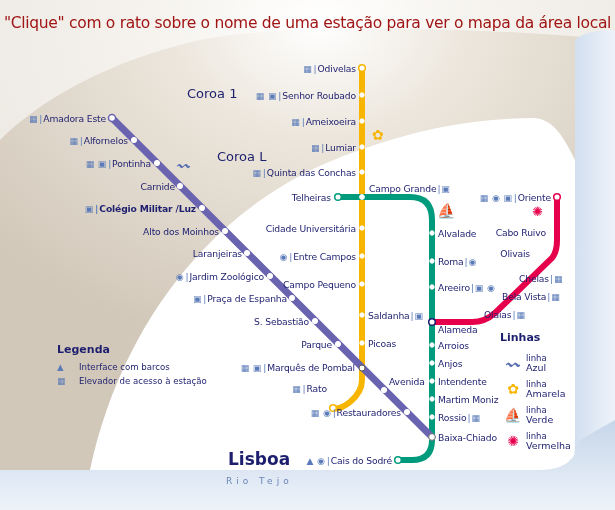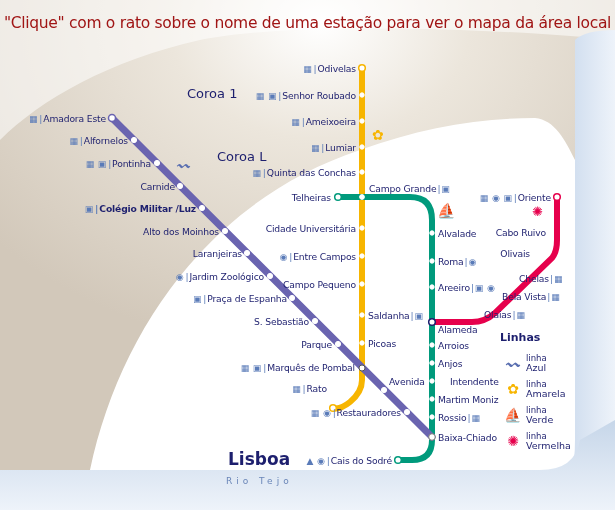--- a/index.html
+++ b/index.html
@@ -167,33 +167,36 @@
 <div class="lbl" style="left:368px;top:310px;"><span>Saldanha</span><span class="sep">|</span><span class="ico">▣</span></div>
 <div class="lbl" style="left:368px;top:338px;">Picoas</div>
 <div class="lbl r" style="left:327px;top:383px;"><span class="ico">▦</span><span class="sep">|</span><span>Rato</span></div>
 
 <div class="lbl" style="left:438px;top:228px;">Alvalade</div>
 <div class="lbl" style="left:438px;top:256px;"><span>Roma</span><span class="sep">|</span><span class="ico">◉</span></div>
 <div class="lbl" style="left:438px;top:282px;"><span>Areeiro</span><span class="sep">|</span><span class="ico">▣</span> <span class="ico">◉</span></div>
 <div class="lbl" style="left:438px;top:324px;">Alameda</div>
 <div class="lbl" style="left:438px;top:340px;">Arroios</div>
 <div class="lbl" style="left:438px;top:358px;">Anjos</div>
-<div class="lbl" style="left:438px;top:376px;margin-left:12px;">Intendente</div>
+<div class="lbl" style="left:438px;top:376px;">Intendente</div>
 <div class="lbl" style="left:438px;top:394px;">Martim Moniz</div>
 <div class="lbl" style="left:438px;top:412px;"><span>Rossio</span><span class="sep">|</span><span class="ico">▦</span></div>
 <div class="lbl r" style="left:392px;top:455px;"><span class="ico">▲</span> <span class="ico">◉</span><span class="sep">|</span><span>Cais do Sodré</span></div>
 
 <div class="lbl r" style="left:551px;top:192px;"><span class="ico">▦</span> <span class="ico">◉</span> <span class="ico">▣</span><span class="sep">|</span><span>Oriente</span></div>
 <div class="lbl r" style="left:546px;top:227px;">Cabo Ruivo</div>
 <div class="lbl r" style="left:530px;top:248px;">Olivais</div>
 <div class="lbl" style="left:519px;top:273px;"><span>Chelas</span><span class="sep">|</span><span class="ico">▦</span></div>
 <div class="lbl" style="left:502px;top:291px;"><span>Bela Vista</span><span class="sep">|</span><span class="ico">▦</span></div>
 <div class="lbl" style="left:484px;top:309px;"><span>Olaias</span><span class="sep">|</span><span class="ico">▦</span></div>
 
 <div class="legend">
+  <h4>Legenda</h4>
+  <div class="row"><span class="li">▲</span><span>Interface com barcos</span></div>
+  <div class="row"><span class="li">▦</span><span>Elevador de acesso à estação</span></div>
 </div>
 
 <div class="lines">
   <h4>Linhas</h4>
   <div class="row">
       <span class="sym" style="color:#5a6fb0">〰</span>
       <span class="txt"><span>linha</span><br><b>Azul</b></span>
     </div>
   <div class="row">
       <span class="sym" style="color:#f7b500">✿</span>

